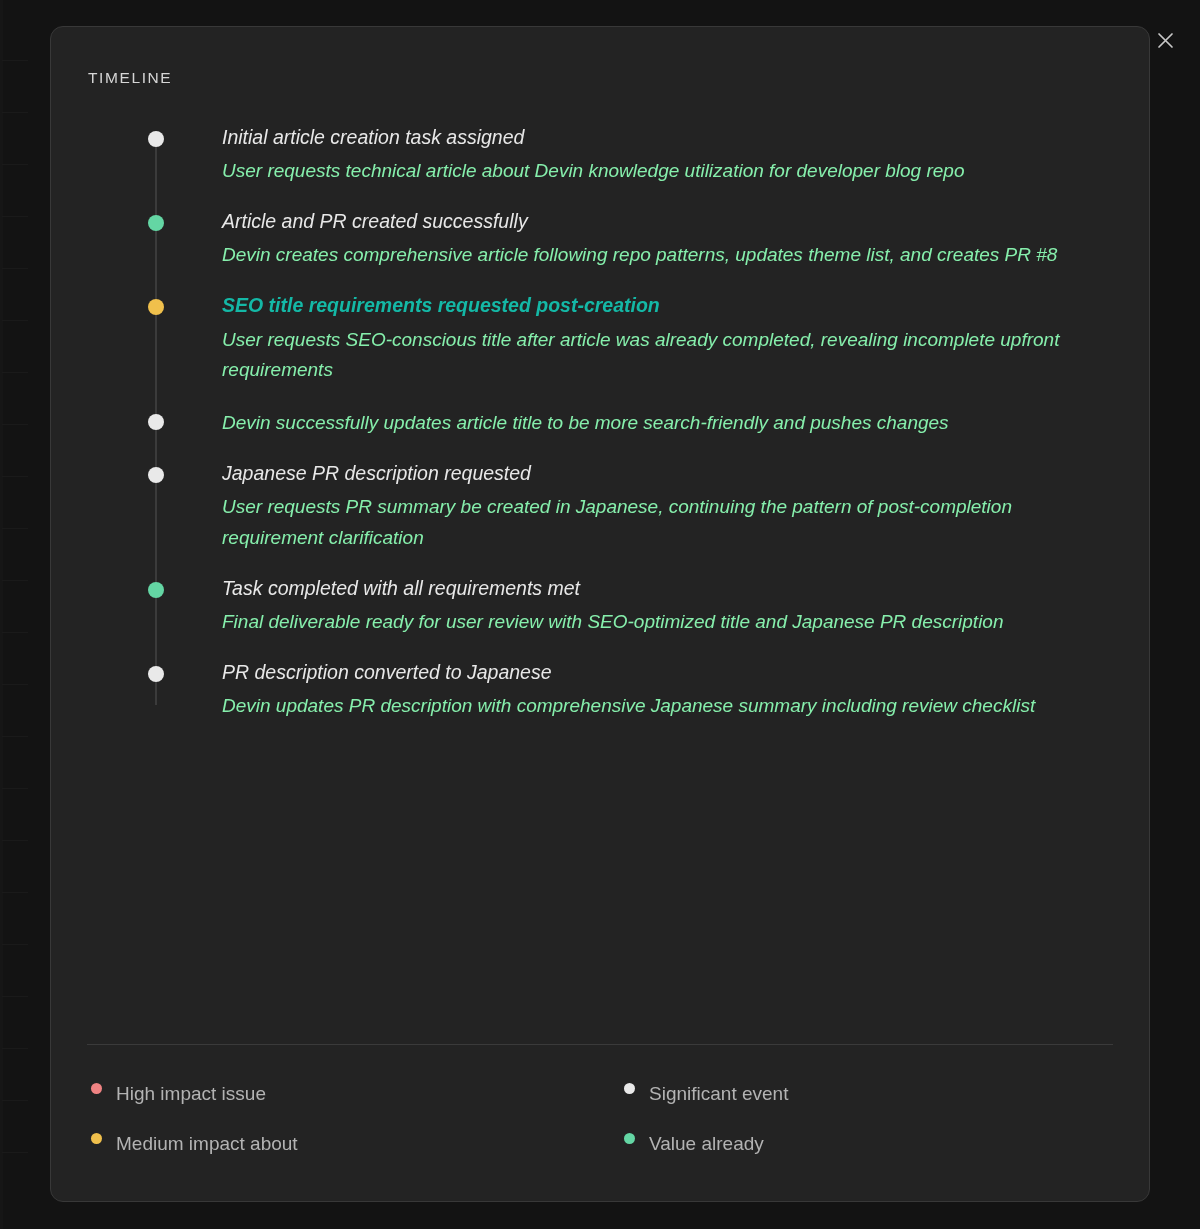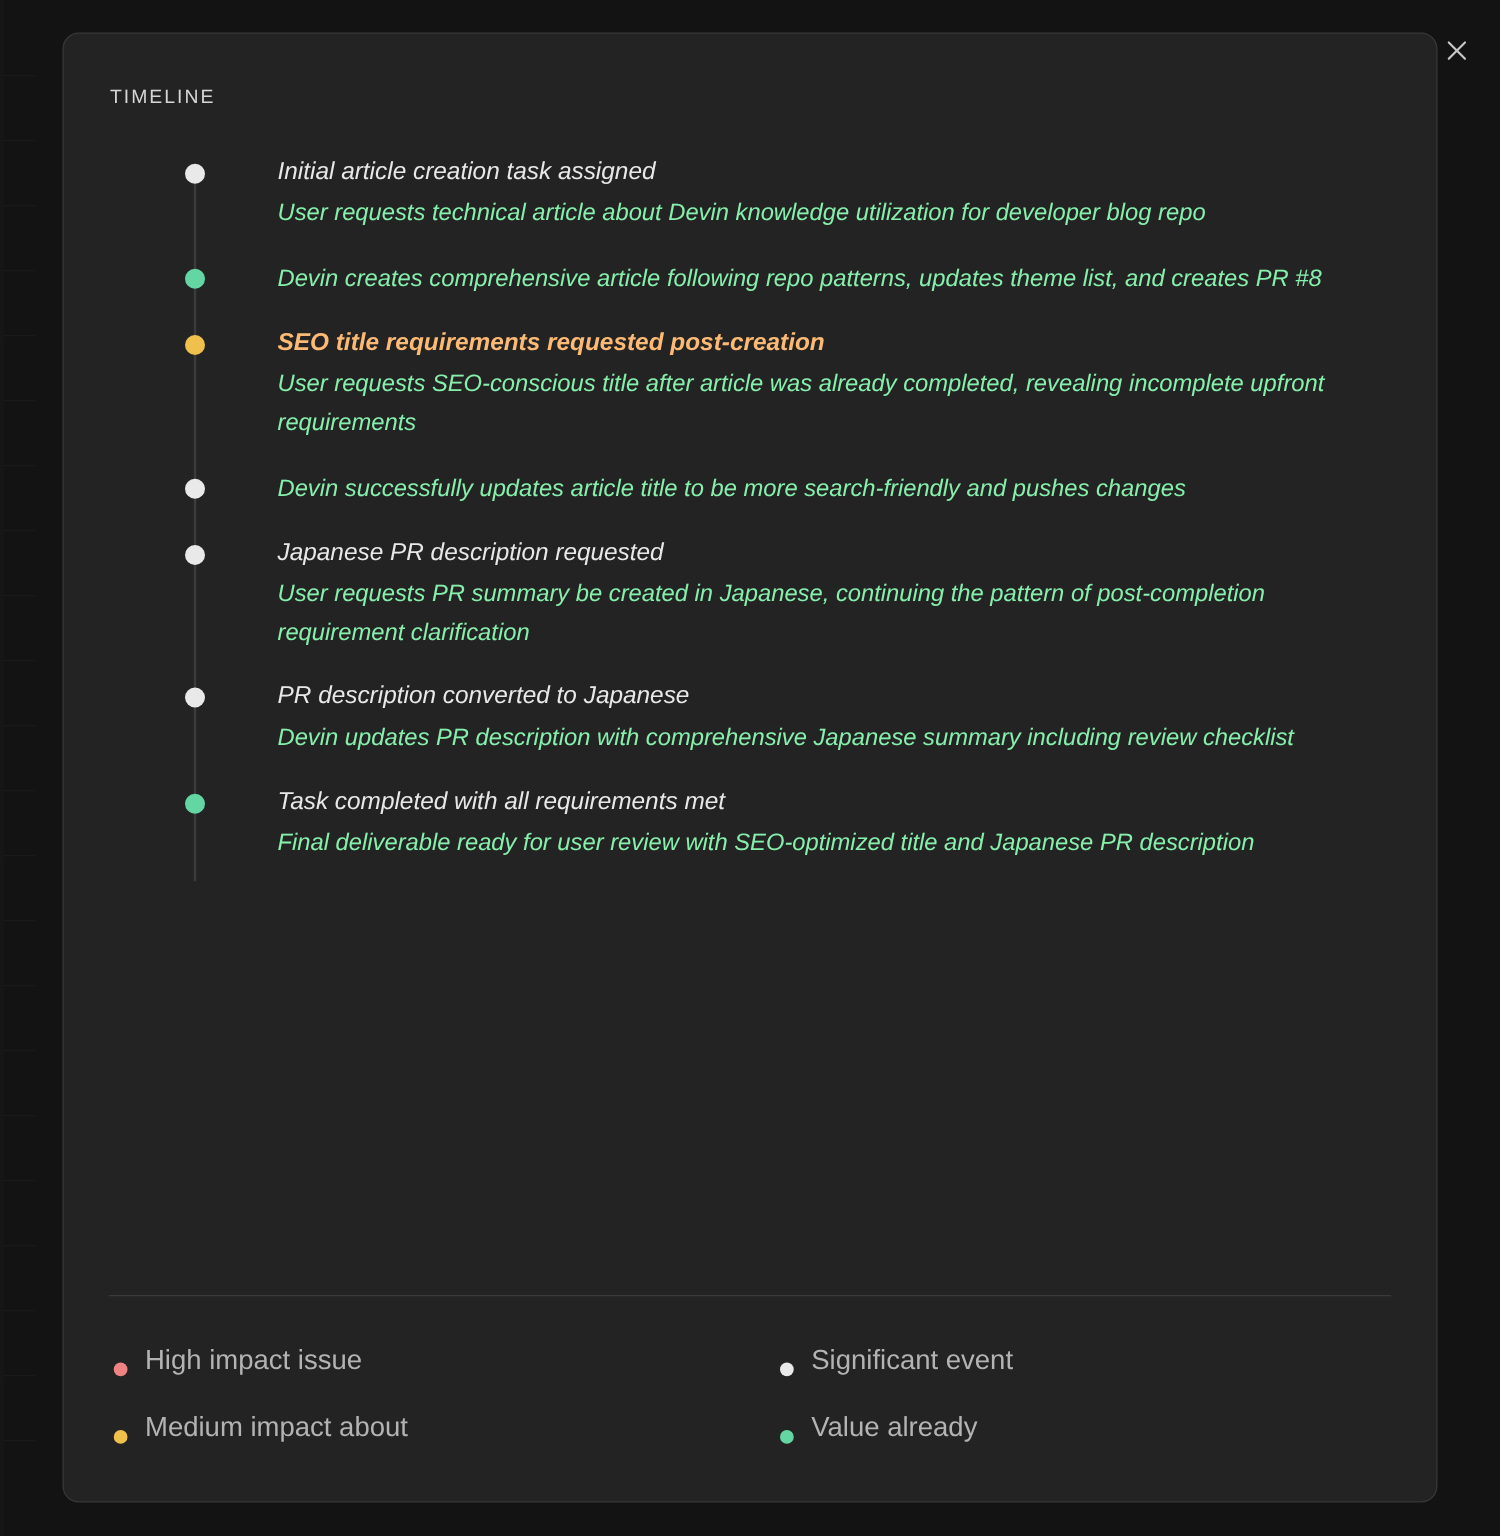--- a/index.html
+++ b/index.html
@@ -136,21 +136,21 @@
 
   .timeline-heading {
     font-size: 19.5px;
     line-height: 1.3;
     color: #e8e8e8;
     font-weight: 400;
     margin-bottom: 6px;
   }
   .timeline-heading.is-emphasis {
     font-weight: 700;
-    color: #fdba74;
+    color: #14b8a6;
   }
 
   .timeline-desc {
     font-size: 19px;
     line-height: 1.62;
     color: #86efac;
     font-weight: 400;
   }
 
   
@@ -161,22 +161,22 @@
 
   .legend {
     display: grid;
     grid-template-columns: 533px 1fr;
     row-gap: 28px;
     padding: 38px 0 0 4px;
   }
 
   .legend-entry {
     display: flex;
-    align-items: flex-end;
-    font-size: 22px;
+    align-items: flex-start;
+    font-size: 19px;
     color: #b3b3b3;
   }
 
   .legend-dot {
     width: 11px;
     height: 11px;
     border-radius: 50%;
     margin-right: 14px;
     flex: 0 0 auto;
   }
@@ -233,20 +233,21 @@
           <div class="timeline-item">
             <span class="timeline-dot" style="background: rgb(233, 233, 233);"></span>
             <div class="timeline-body">
               <div class="timeline-heading">Initial article creation task assigned</div>
               <div class="timeline-desc">User requests technical article about Devin knowledge utilization for developer blog repo</div>
             </div>
           </div>
           <div class="timeline-item">
             <span class="timeline-dot" style="background: rgb(100, 214, 164);"></span>
             <div class="timeline-body">
+              <div class="timeline-heading">Article and PR created successfully</div>
               <div class="timeline-desc">Devin creates comprehensive article following repo patterns, updates theme list, and creates PR #8</div>
             </div>
           </div>
           <div class="timeline-item">
             <span class="timeline-dot" style="background: rgb(240, 192, 76);"></span>
             <div class="timeline-body">
               <div class="timeline-heading is-emphasis">SEO title requirements requested post-creation</div>
               <div class="timeline-desc">User requests SEO-conscious title after article was already completed, revealing incomplete upfront requirements</div>
             </div>
           </div>
@@ -257,31 +258,31 @@
             </div>
           </div>
           <div class="timeline-item">
             <span class="timeline-dot" style="background: rgb(233, 233, 233);"></span>
             <div class="timeline-body">
               <div class="timeline-heading">Japanese PR description requested</div>
               <div class="timeline-desc">User requests PR summary be created in Japanese, continuing the pattern of post-completion requirement clarification</div>
             </div>
           </div>
           <div class="timeline-item">
+            <span class="timeline-dot" style="background: rgb(100, 214, 164);"></span>
+            <div class="timeline-body">
+              <div class="timeline-heading">Task completed with all requirements met</div>
+              <div class="timeline-desc">Final deliverable ready for user review with SEO-optimized title and Japanese PR description</div>
+            </div>
+          </div>
+          <div class="timeline-item">
             <span class="timeline-dot" style="background: rgb(233, 233, 233);"></span>
             <div class="timeline-body">
               <div class="timeline-heading">PR description converted to Japanese</div>
               <div class="timeline-desc">Devin updates PR description with comprehensive Japanese summary including review checklist</div>
-            </div>
-          </div>
-          <div class="timeline-item">
-            <span class="timeline-dot" style="background: rgb(100, 214, 164);"></span>
-            <div class="timeline-body">
-              <div class="timeline-heading">Task completed with all requirements met</div>
-              <div class="timeline-desc">Final deliverable ready for user review with SEO-optimized title and Japanese PR description</div>
             </div>
           </div>
         </div>
     </div>
 
     <div class="legend-divider"></div>
 
     <div class="legend">
       <div id="legend-entries" style="display:contents;"><div class="legend-entry">
             <span class="legend-dot" style="background: rgb(239, 131, 131);"></span>

